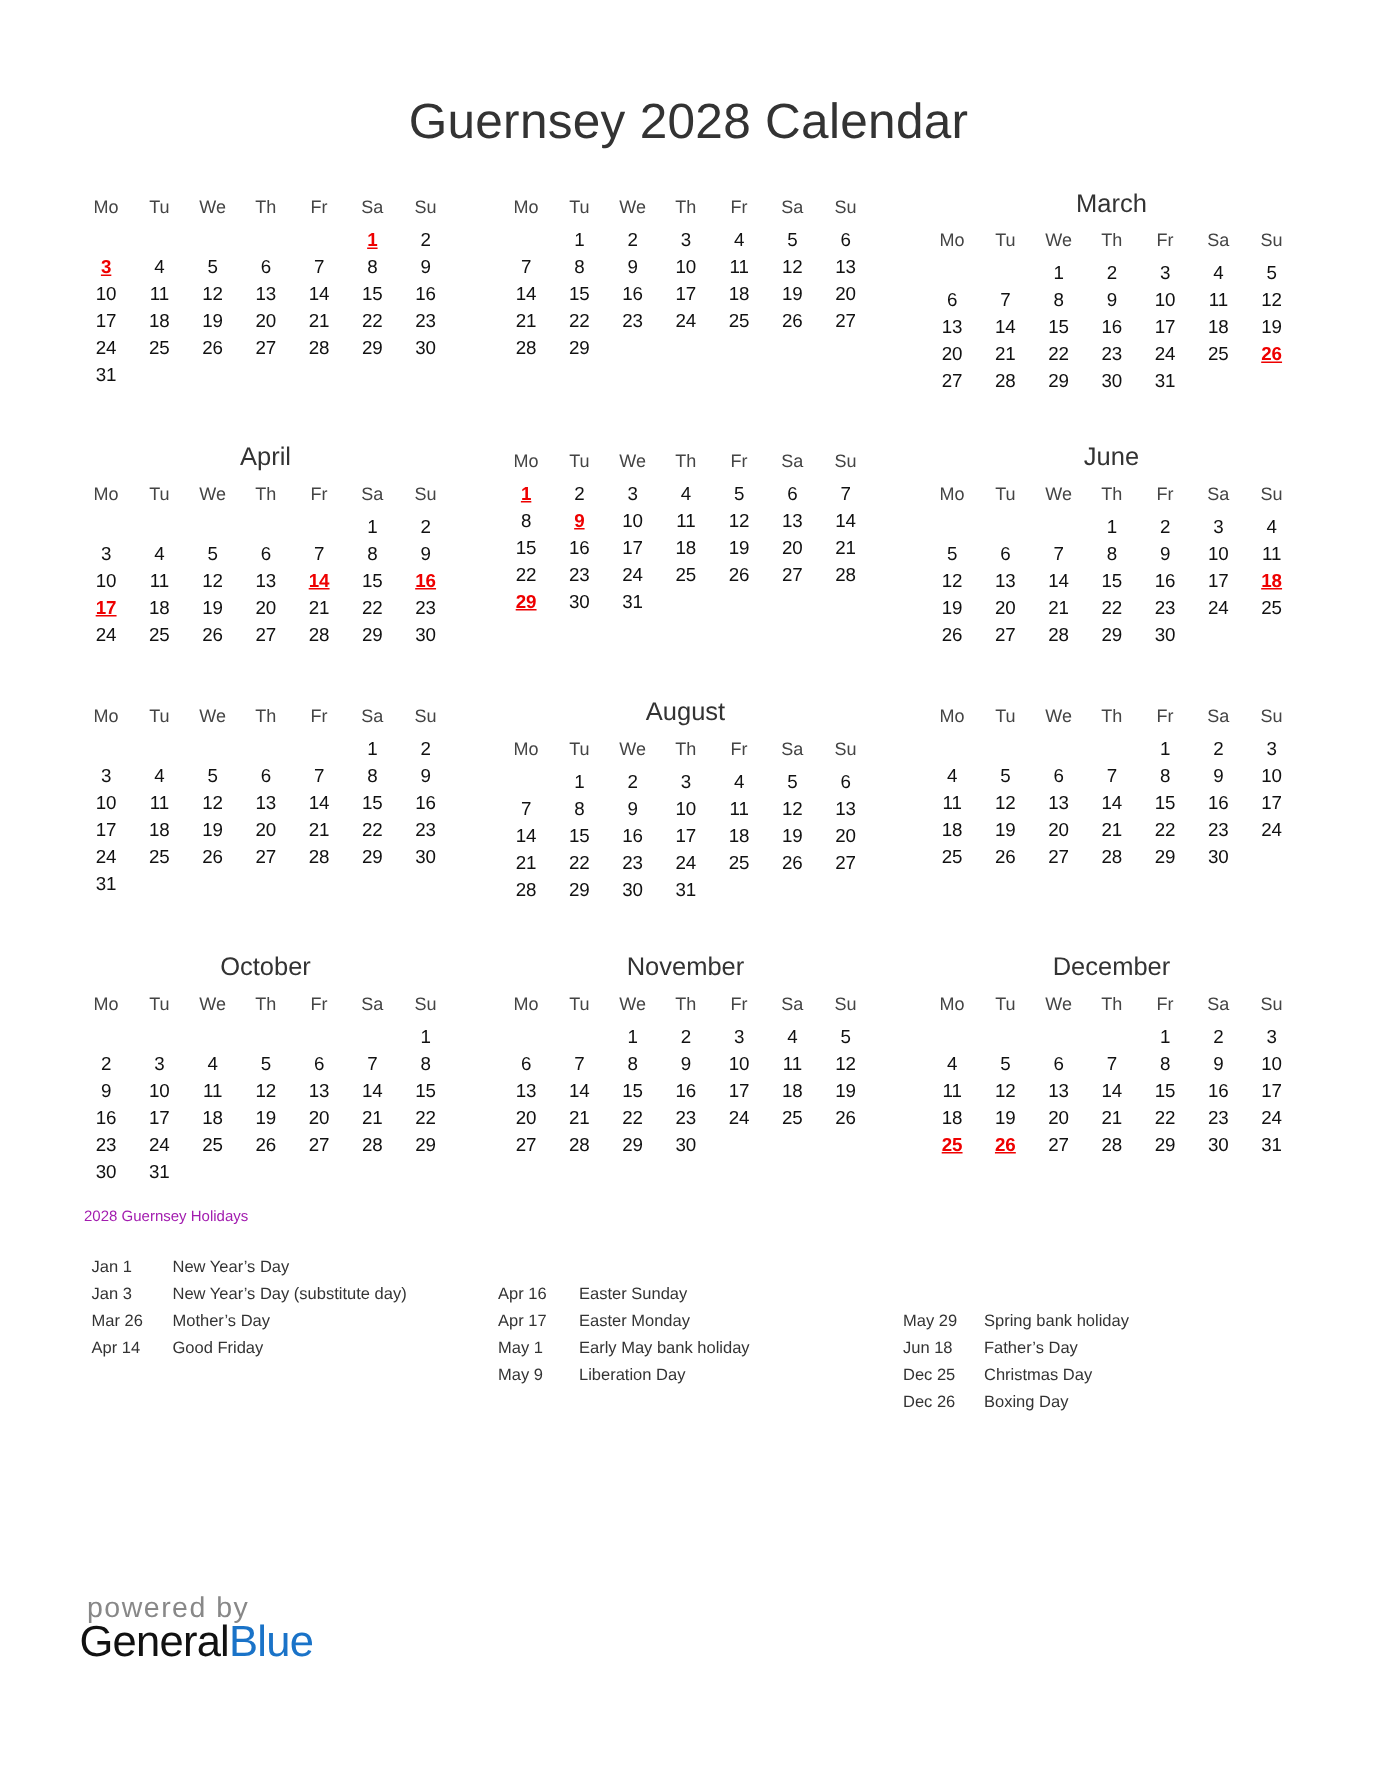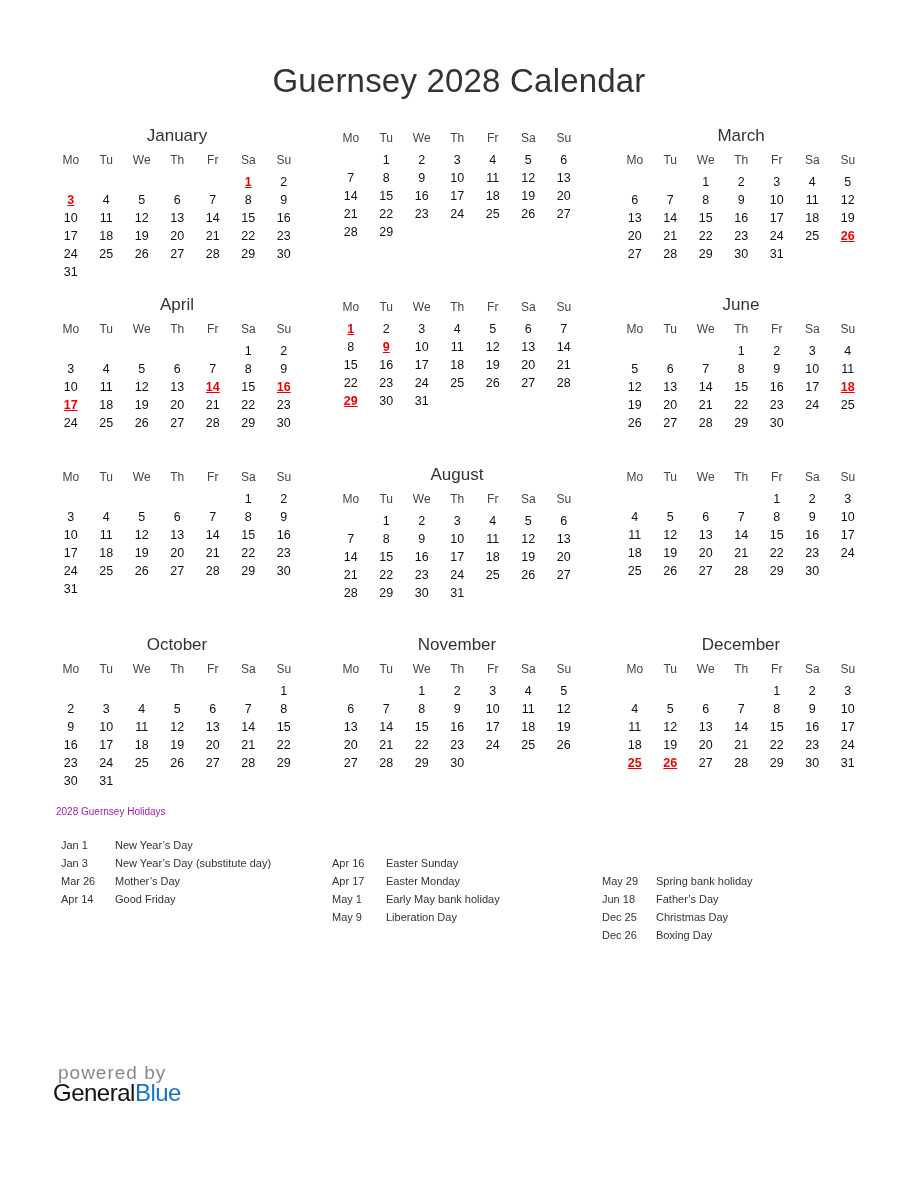--- a/index.html
+++ b/index.html
@@ -9,31 +9,30 @@
   .month-name { text-align:center; font-size:17px; color:#333; height:22px; line-height:22px; }
   .grid { display:grid; grid-template-columns:repeat(7, 35.5px); }
   .wd { text-align:center; font-size:12px; color:#444; height:22px; line-height:22px; margin-top:2px; margin-bottom:2px; }
   .day { text-align:center; font-size:12.5px; height:18px; line-height:18px; color:#111; }
   .day.hol { color:#e00; font-weight:bold; text-decoration:underline; }
   .hol-title { position:absolute; left:56px; top:806px; font-size:10px; color:#a21caf; }
   .hol-col { position:absolute; font-size:11px; color:#333; }
   .hol-row { height:18px; line-height:18px; display:flex; }
   .hol-date { width:54px; }
   .powered { position:absolute; left:58px; top:1062px; font-size:19px; color:#888; letter-spacing:1px; }
-  .brand { position:absolute; left:53px; top:1079px; font-size:24px; color:#111; letter-spacing:-0.5px; }
+  .brand { position:absolute; left:53px; top:1079px; font-size:29px; color:#111; letter-spacing:-0.5px; }
   .brand .blue { color:#1a73c8; }
 </style>
 </head>
 <body>
 
 <div class="title">Guernsey 2028 Calendar</div>
 
 <div id="months">
     <div class="month" style="left: 53px; top: 125px;">
-      <div class="month-name">January</div>
       <div class="grid">
         <div class="wd">Mo</div>
         <div class="wd">Tu</div>
         <div class="wd">We</div>
         <div class="wd">Th</div>
         <div class="wd">Fr</div>
         <div class="wd">Sa</div>
         <div class="wd">Su</div>
         <div class="day"></div>
         <div class="day"></div>

